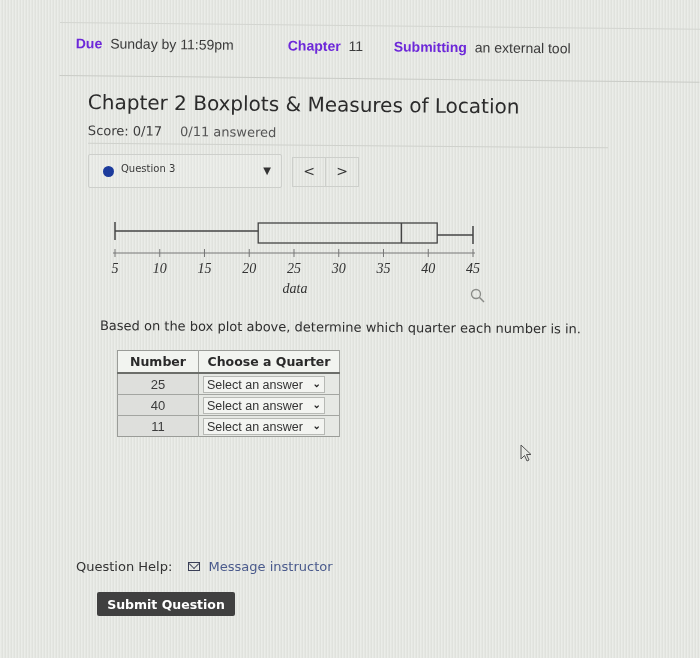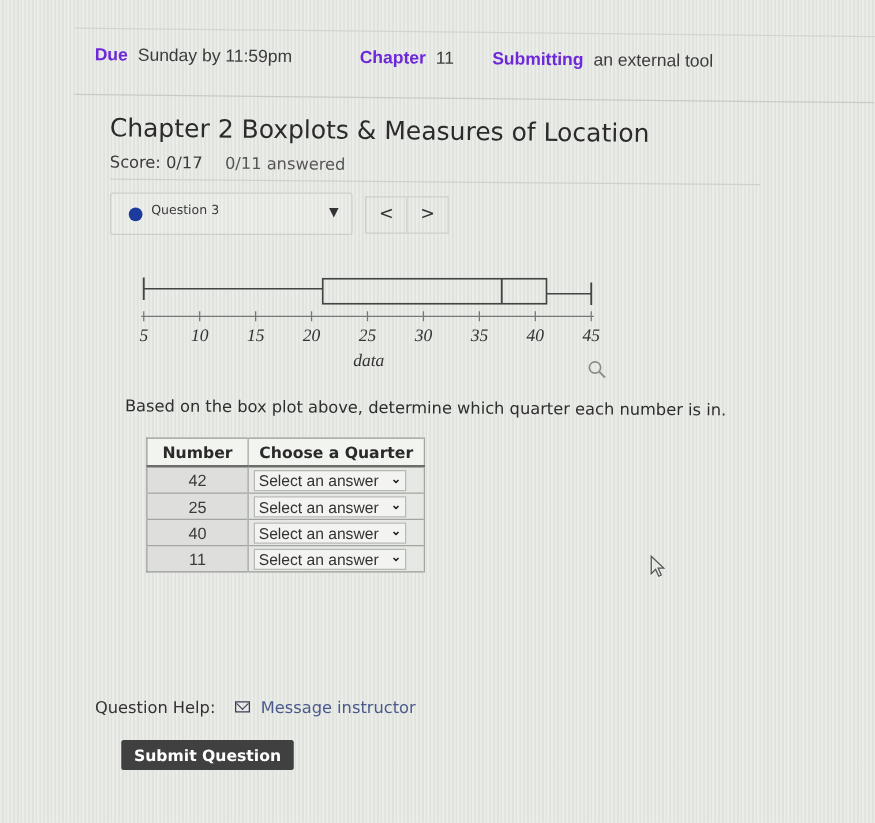--- a/index.html
+++ b/index.html
@@ -146,24 +146,20 @@
 
 <table class="answers">
   <thead>
     <tr>
       <th>Number</th>
       <th>Choose a Quarter</th>
     </tr>
   </thead>
   <tbody id="answer-rows">
       <tr>
-        <td class="num">42</td>
-        <td class="sel"><span class="fake-select"><span>Select an answer</span><span class="chev">⌄</span></span></td>
-      </tr>
-      <tr>
         <td class="num">25</td>
         <td class="sel"><span class="fake-select"><span>Select an answer</span><span class="chev">⌄</span></span></td>
       </tr>
       <tr>
         <td class="num">40</td>
         <td class="sel"><span class="fake-select"><span>Select an answer</span><span class="chev">⌄</span></span></td>
       </tr>
       <tr>
         <td class="num">11</td>
         <td class="sel"><span class="fake-select"><span>Select an answer</span><span class="chev">⌄</span></span></td>

